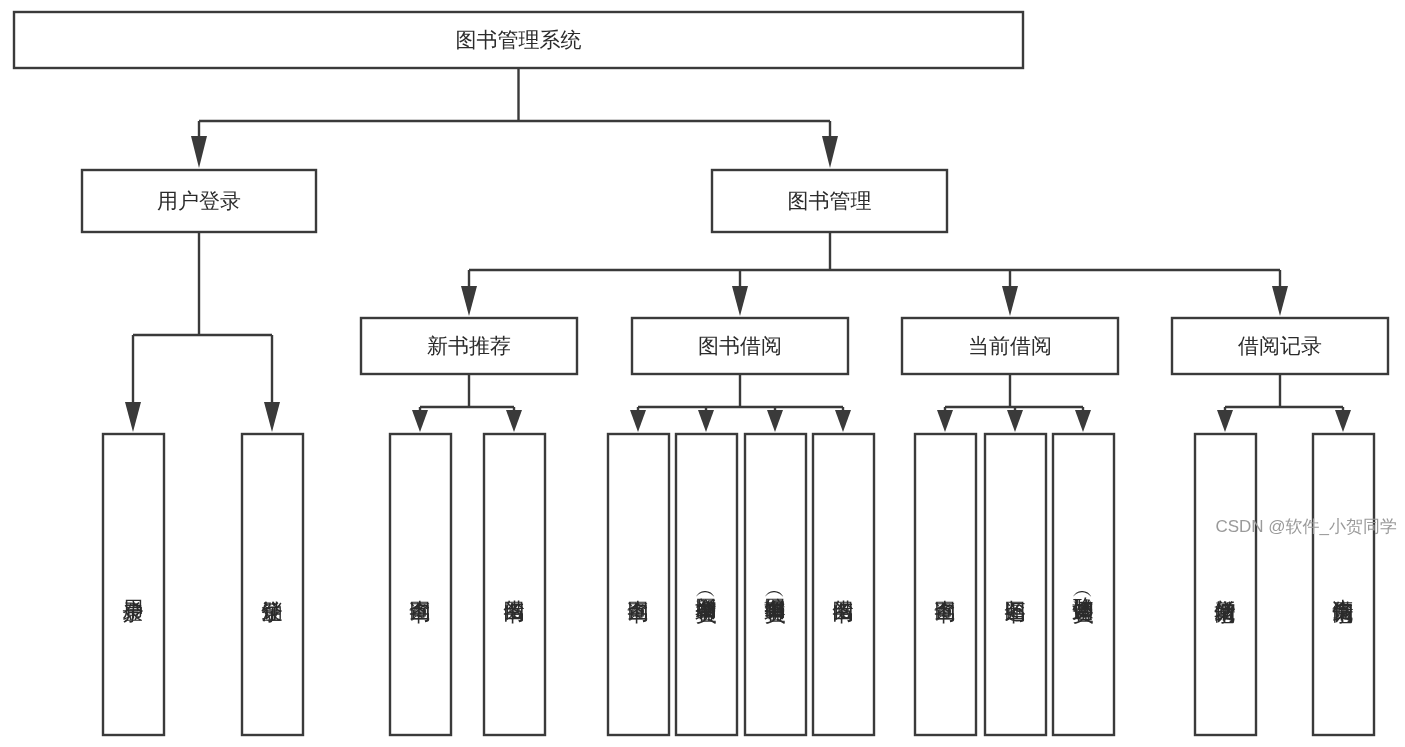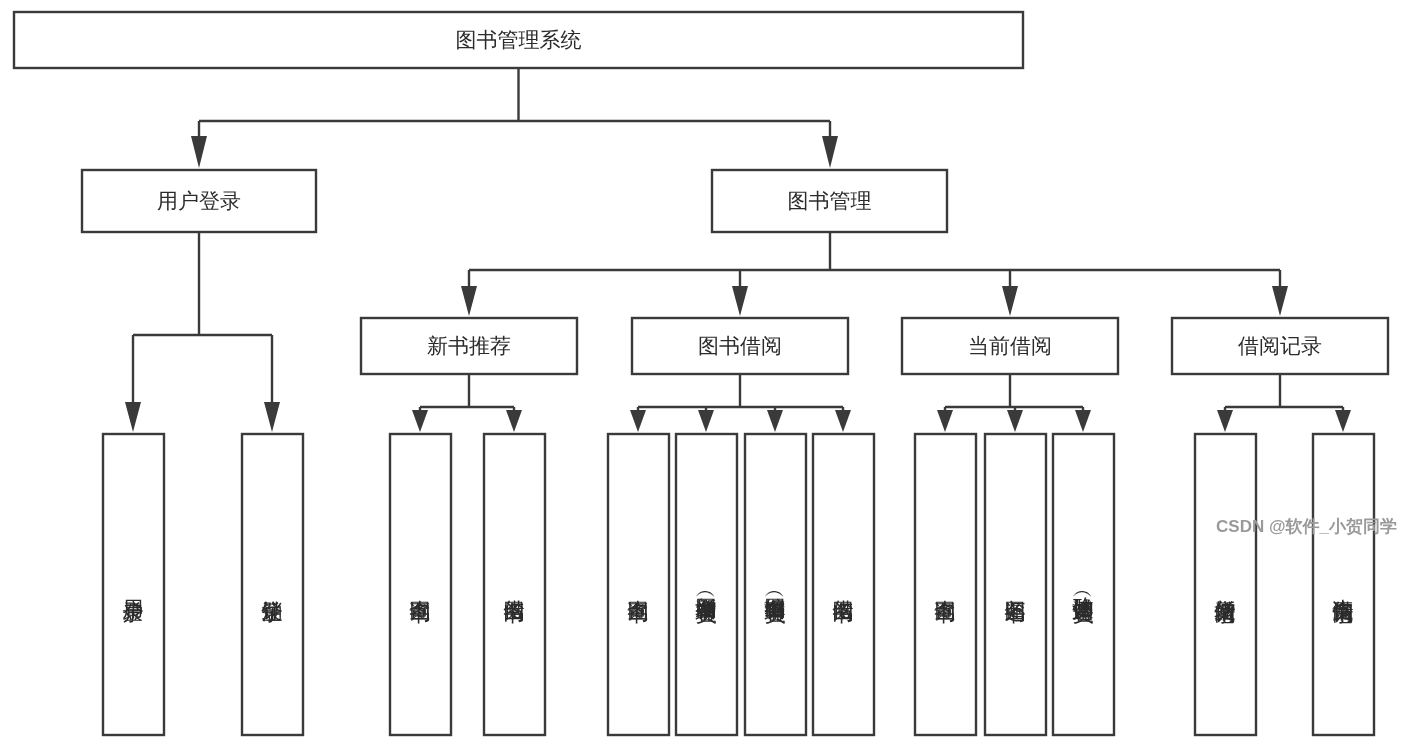--- a/index.html
+++ b/index.html
@@ -65,21 +65,20 @@
     pointer-events: none;
   }
   .watermark {
     position: absolute;
     right: 8px;
     bottom: 6px;
     font-family: "Liberation Sans", "DejaVu Sans", sans-serif;
     font-size: 17px;
     color: #9a9a9a;
     white-space: nowrap;
-    font-weight: bold;
   }
 </style>
 </head>
 <body>
 
 <div id="diagram-root">
 
   <svg class="diagram-canvas" viewBox="0 0 1405 747">
 
     <g>

